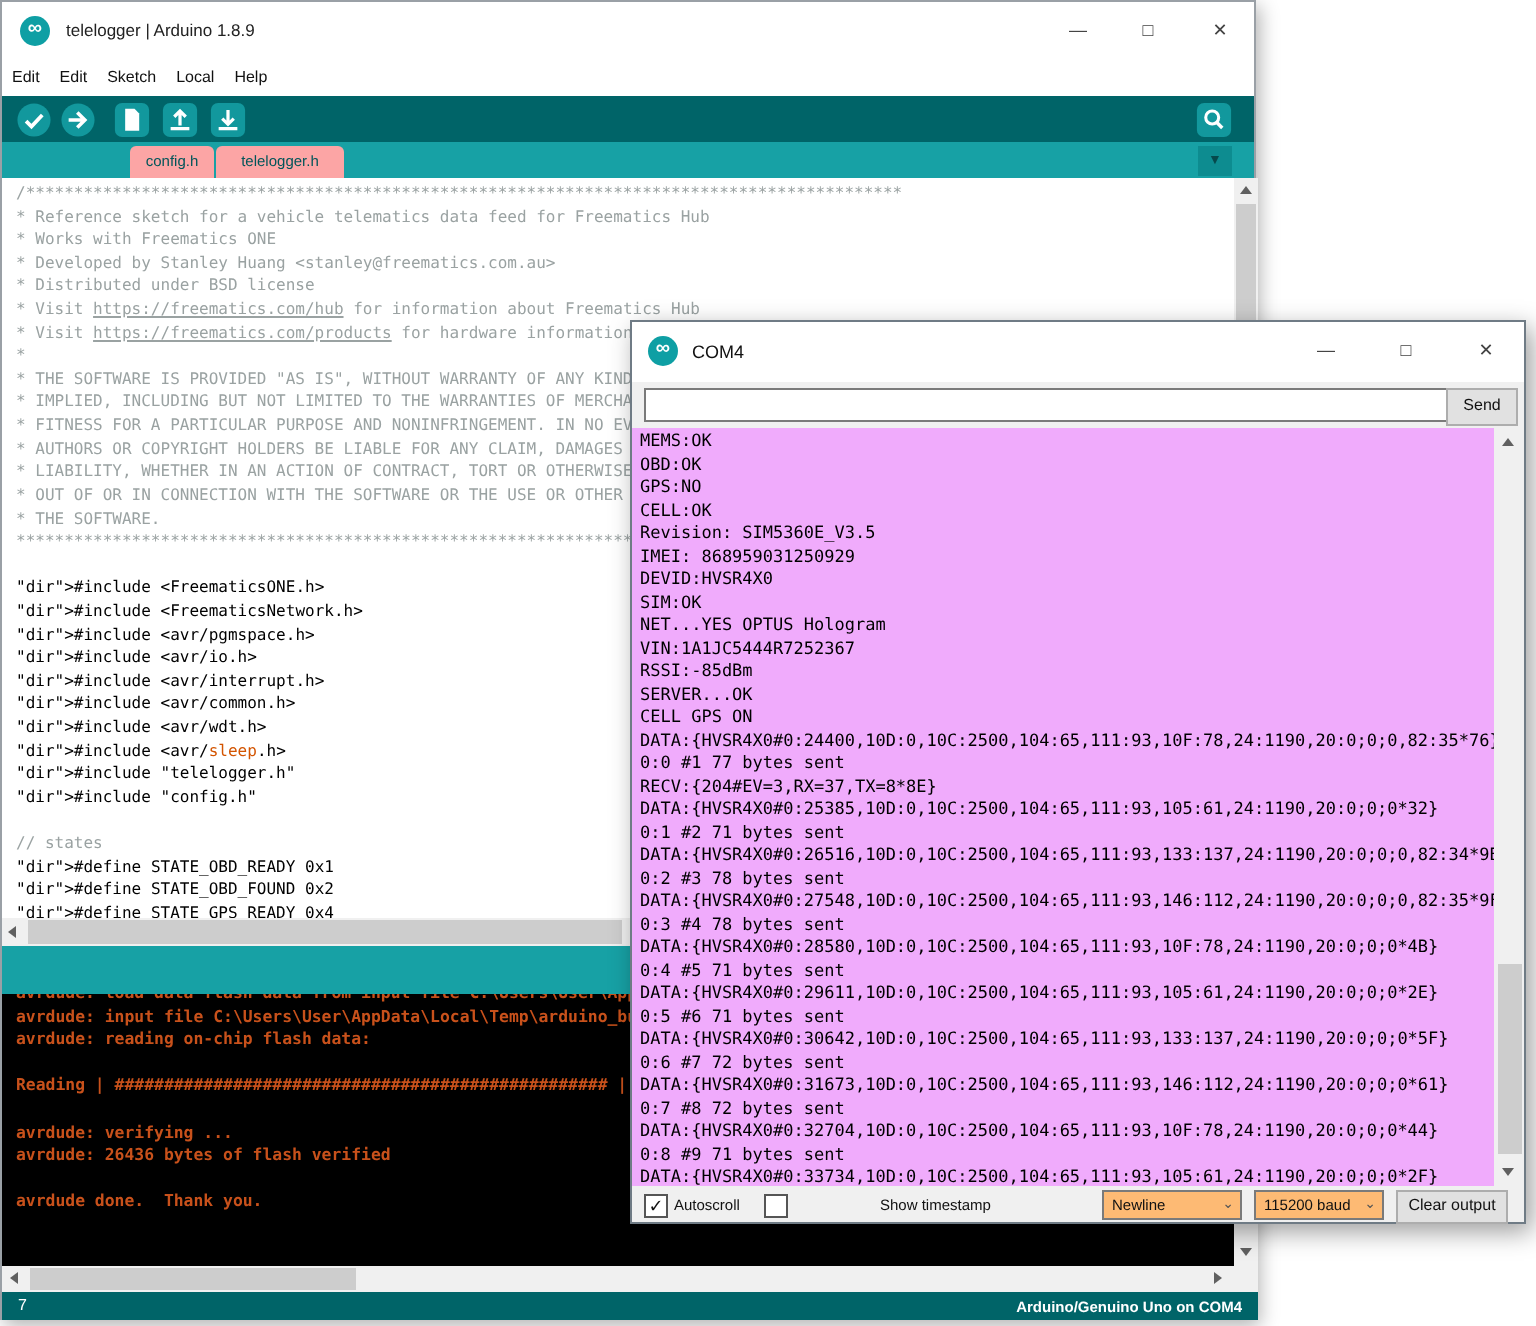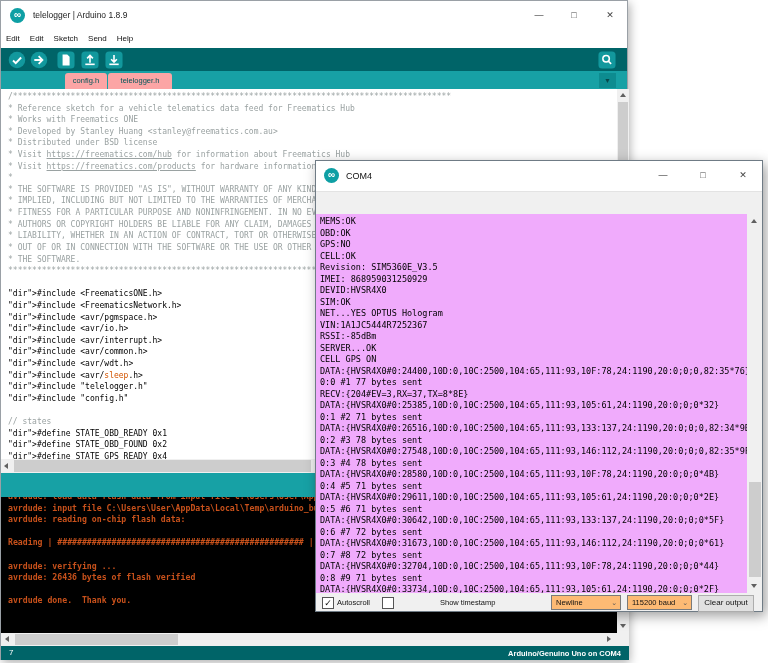--- a/index.html
+++ b/index.html
@@ -84,21 +84,21 @@
   <div class="win" id="main-win">
 
     <div class="titlebar">
       <span class="app-icon" style="left:9px;top:7px;">∞</span>
       <span class="title-text">telelogger | Arduino 1.8.9</span>
       <span class="cap-btn" style="left:521px;">—</span>
       <span class="cap-btn" style="left:556px;">□</span>
       <span class="cap-btn" style="left:592px;">✕</span>
     </div>
 
-    <div class="menubar" id="menubar"><span class="menu-item">Edit</span><span class="menu-item">Edit</span><span class="menu-item">Sketch</span><span class="menu-item">Send</span><span class="menu-item">Help</span></div>
+    <div class="menubar" id="menubar"><span class="menu-item">Edit</span><span class="menu-item">Edit</span><span class="menu-item">Sketch</span><span class="menu-item">Local</span><span class="menu-item">Help</span></div>
 
     <div class="toolbar">
       <span class="tb" style="left:7px;">
         <svg width="18" height="18" viewBox="0 0 20 20">
             <circle cx="10" cy="10" r="9.2" fill="#12989d"></circle>
         <path d="M5.6 10.6l3 3 6-6.4" stroke="#fff" stroke-width="2.1" fill="none"></path>
           </svg>
       </span>
       <span class="tb" style="left:29px;">
         <svg width="18" height="18" viewBox="0 0 20 20">
@@ -179,20 +179,24 @@
   <div class="win" id="serial-win">
 
     <div id="sm-title">
       <span class="app-icon" style="left:8px;top:7px;">∞</span>
       <span class="title-text">COM4</span>
       <span class="cap-btn" style="left:330px;">—</span>
       <span class="cap-btn" style="left:370px;">□</span>
       <span class="cap-btn" style="left:410px;">✕</span>
     </div>
 
+    <div class="sm-input-row">
+      <input id="sm-input" type="text" value="" style="">
+      <div class="btn" id="sm-send">Send</div>
+    </div>
 
     <div id="sm-output">
       <div id="sm-lines"><div>MEMS:OK</div><div>OBD:OK</div><div>GPS:NO</div><div>CELL:OK</div><div>Revision: SIM5360E_V3.5</div><div>IMEI: 868959031250929</div><div>DEVID:HVSR4X0</div><div>SIM:OK</div><div>NET...YES OPTUS Hologram</div><div>VIN:1A1JC5444R7252367</div><div>RSSI:-85dBm</div><div>SERVER...OK</div><div>CELL GPS ON</div><div>DATA:{HVSR4X0#0:24400,10D:0,10C:2500,104:65,111:93,10F:78,24:1190,20:0;0;0,82:35*76}</div><div>0:0 #1 77 bytes sent</div><div>RECV:{204#EV=3,RX=37,TX=8*8E}</div><div>DATA:{HVSR4X0#0:25385,10D:0,10C:2500,104:65,111:93,105:61,24:1190,20:0;0;0*32}</div><div>0:1 #2 71 bytes sent</div><div>DATA:{HVSR4X0#0:26516,10D:0,10C:2500,104:65,111:93,133:137,24:1190,20:0;0;0,82:34*9B}</div><div>0:2 #3 78 bytes sent</div><div>DATA:{HVSR4X0#0:27548,10D:0,10C:2500,104:65,111:93,146:112,24:1190,20:0;0;0,82:35*9F}</div><div>0:3 #4 78 bytes sent</div><div>DATA:{HVSR4X0#0:28580,10D:0,10C:2500,104:65,111:93,10F:78,24:1190,20:0;0;0*4B}</div><div>0:4 #5 71 bytes sent</div><div>DATA:{HVSR4X0#0:29611,10D:0,10C:2500,104:65,111:93,105:61,24:1190,20:0;0;0*2E}</div><div>0:5 #6 71 bytes sent</div><div>DATA:{HVSR4X0#0:30642,10D:0,10C:2500,104:65,111:93,133:137,24:1190,20:0;0;0*5F}</div><div>0:6 #7 72 bytes sent</div><div>DATA:{HVSR4X0#0:31673,10D:0,10C:2500,104:65,111:93,146:112,24:1190,20:0;0;0*61}</div><div>0:7 #8 72 bytes sent</div><div>DATA:{HVSR4X0#0:32704,10D:0,10C:2500,104:65,111:93,10F:78,24:1190,20:0;0;0*44}</div><div>0:8 #9 71 bytes sent</div><div>DATA:{HVSR4X0#0:33734,10D:0,10C:2500,104:65,111:93,105:61,24:1190,20:0;0;0*2F}</div></div>
     </div>
 
     <div id="sm-vscroll">
       <span class="tri tri-up" style="left:4px;top:5px;"></span>
       <div class="sb-thumb abs" style="left:1.5px;top:268px;width:12px;height:95px;"></div>
       <span class="tri tri-down" style="left:4px;bottom:5px;"></span>
     </div>

